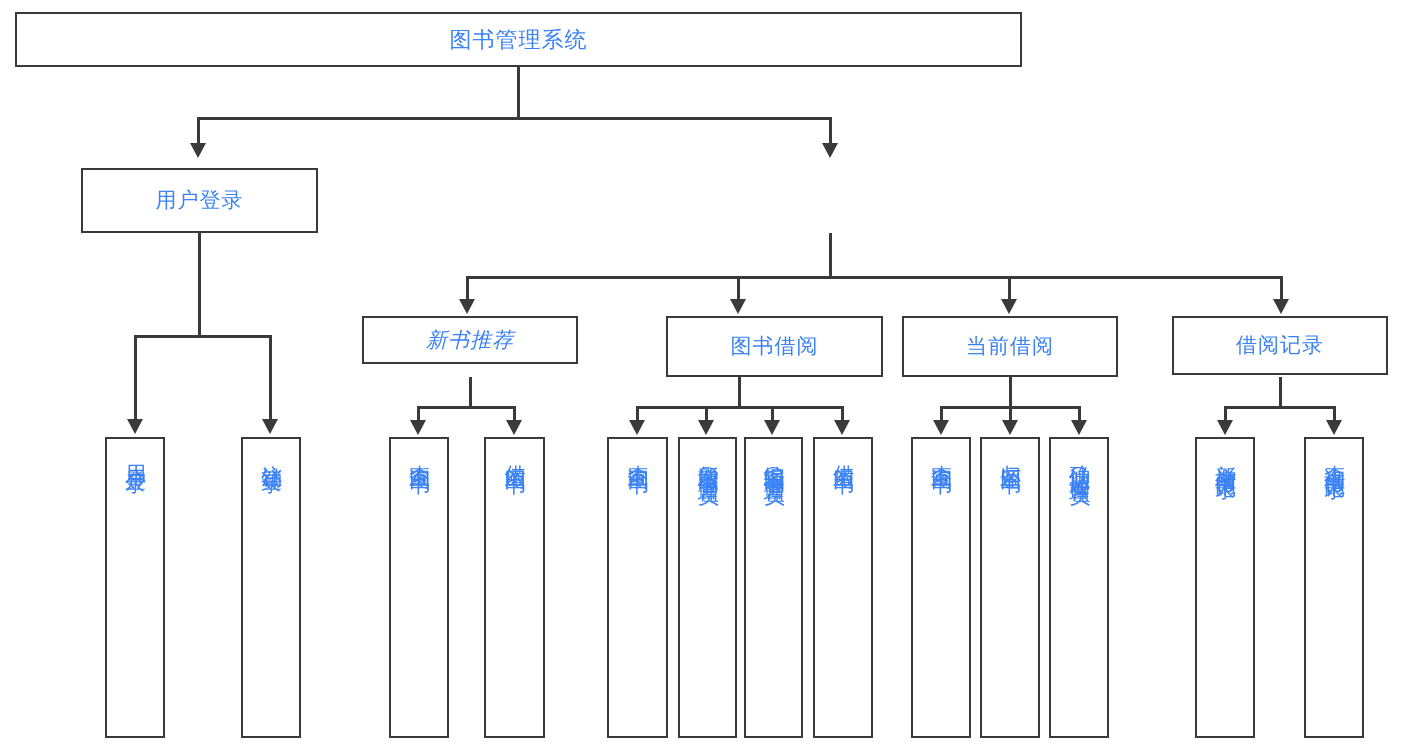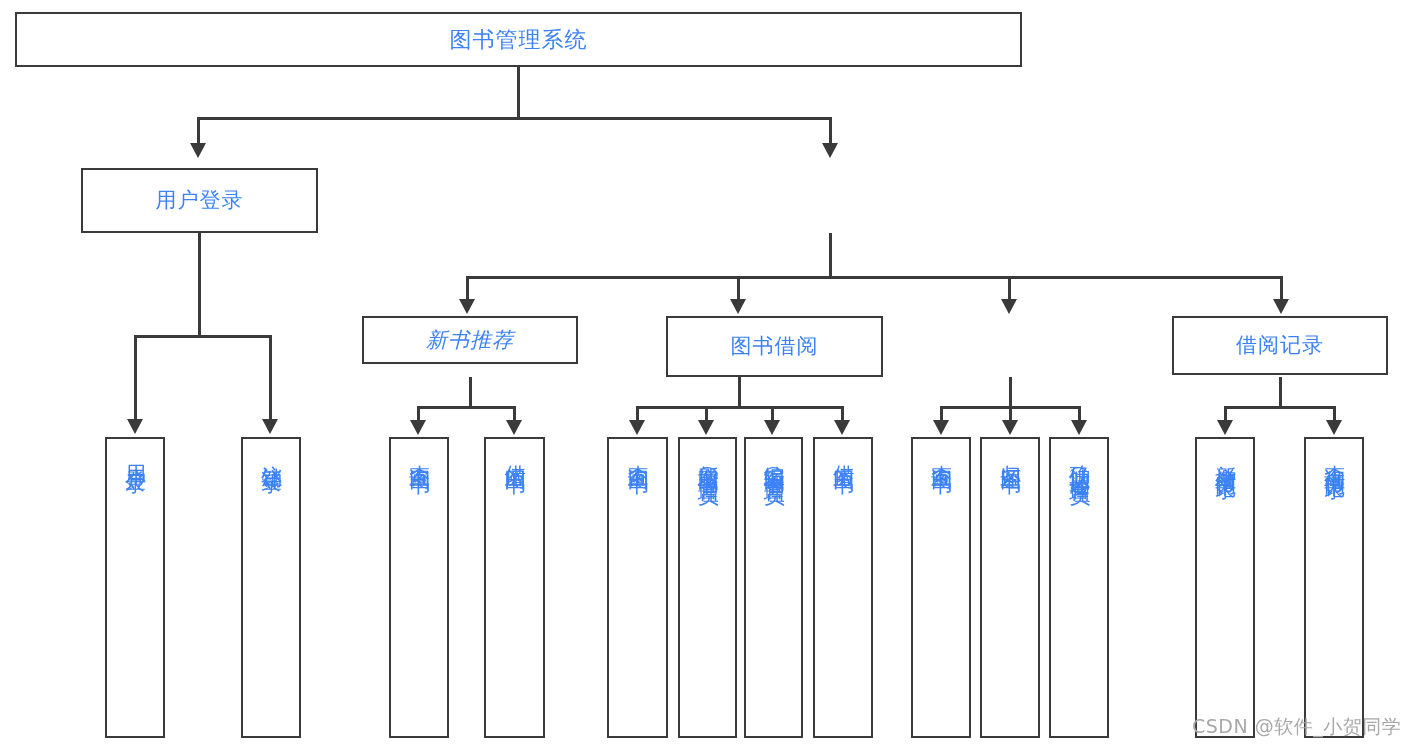--- a/index.html
+++ b/index.html
@@ -111,20 +111,23 @@
   <div class="arrow" style="left:730px;top:299px;"></div>
   <div class="arrow" style="left:1001px;top:299px;"></div>
   <div class="arrow" style="left:1273px;top:299px;"></div>
 
   <div class="node" style="left:362px;top:316px;width:216px;height:48px;font-style:italic;">
     <span class="label">新书推荐</span>
   </div>
   <div class="node" style="left:631px;top:316px;width:217px;height:61px;margin-left:35px;">
     <span class="label">图书借阅</span>
   </div>
+  <div class="node" style="left:902px;top:316px;width:216px;height:61px;">
+    <span class="label">当前借阅</span>
+  </div>
   <div class="node" style="left:1172px;top:316px;width:216px;height:59px;">
     <span class="label">借阅记录</span>
   </div>
 
   <div class="edge v" style="left:469px;top:377px;width:2.5px;height:31px;"></div>
   <div class="edge h" style="left:417px;top:406px;width:99px;height:2.5px;"></div>
   <div class="edge v" style="left:417px;top:406px;width:2.5px;height:16px;"></div>
   <div class="edge v" style="left:513px;top:406px;width:2.5px;height:16px;"></div>
   <div class="arrow" style="left:410px;top:420px;"></div>
   <div class="arrow" style="left:506px;top:420px;"></div>
@@ -193,15 +196,14 @@
     <span class="label">确认归还（管理员）</span>
   </div>
 
   <div class="node leaf" style="left:1195px;top:437px;width:60px;height:301px;">
     <span class="label">新增借阅记录</span>
   </div>
   <div class="node leaf" style="left:1304px;top:437px;width:60px;height:301px;">
     <span class="label">查询借阅记录</span>
   </div>
 
-  <div id="watermark" style="left:1192px;top:714px;">CSDN @软件_小贺同学</div>
 
 </div>
 
 </body></html>

